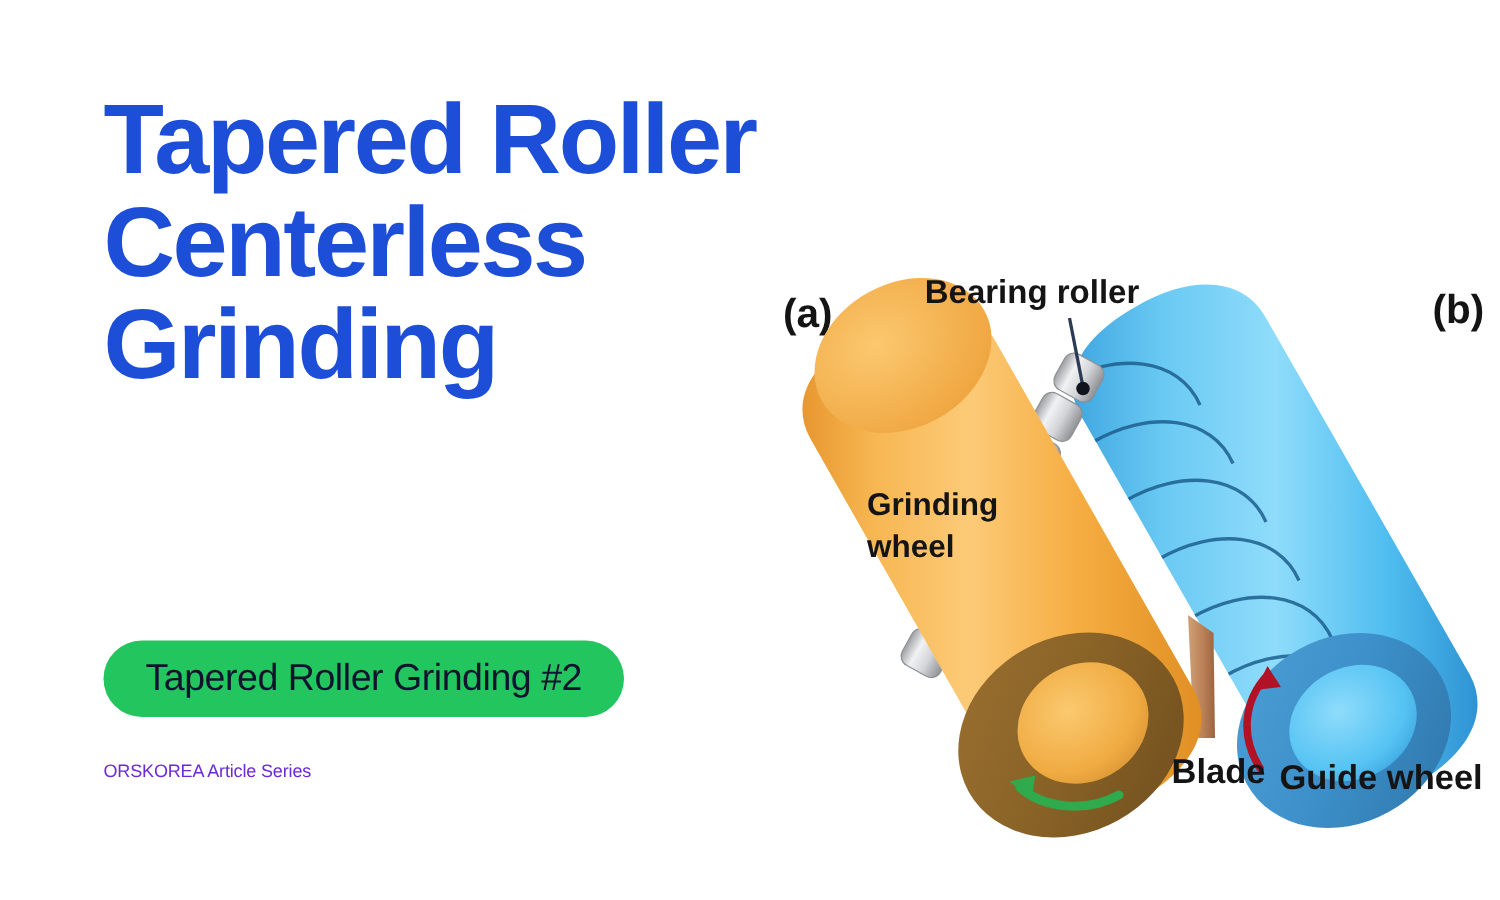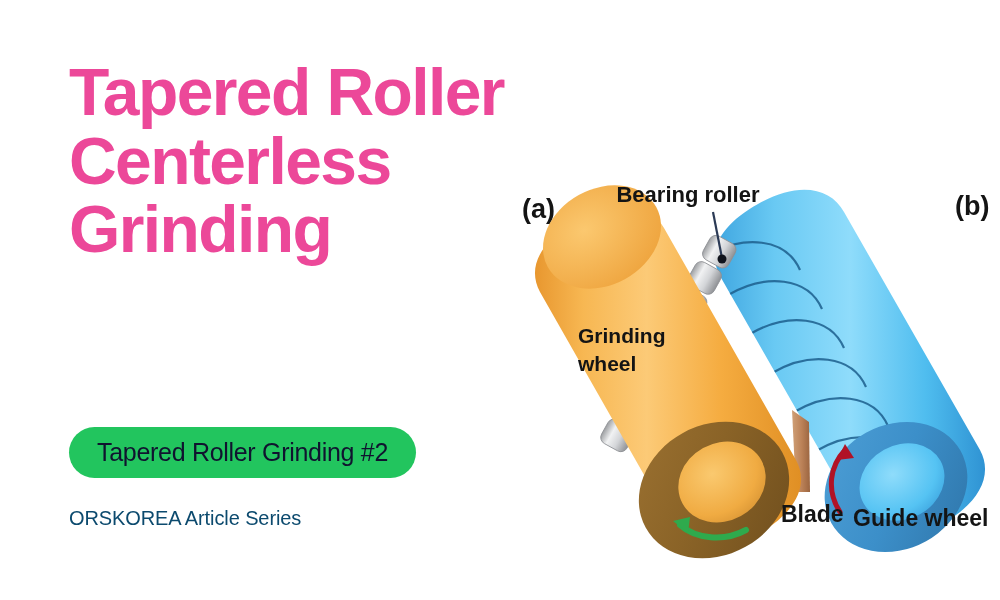--- a/index.html
+++ b/index.html
@@ -24,21 +24,21 @@
     left: 69px;
     top: 58px;
     width: 540px;
   }
   #page-title {
     font-family: "Liberation Sans", sans-serif;
     font-size: 66px;
     line-height: 1.04;
     font-weight: 700;
     letter-spacing: -1.6px;
-    color: #ec4899;
+    color: #1d4ed8;
     margin: 0;
     white-space: pre-line;
   }
   #badge {
     position: absolute;
     left: 69px;
     top: 427px;
     height: 51px;
     box-sizing: border-box;
     display: flex;
@@ -51,23 +51,23 @@
     font-size: 25px;
     font-weight: 400;
     letter-spacing: -0.3px;
     color: #10132f;
     white-space: nowrap;
   }
   #subtitle {
     position: absolute;
     left: 69px;
     top: 507px;
-    font-size: 20px;
+    font-size: 12px;
     letter-spacing: -0.1px;
-    color: #0c4a6e;
+    color: #6d28d9;
     white-space: nowrap;
   }
 
   
   #figure {
     position: absolute;
     left: 500px;
     top: 160px;
     width: 500px;
     height: 410px;

